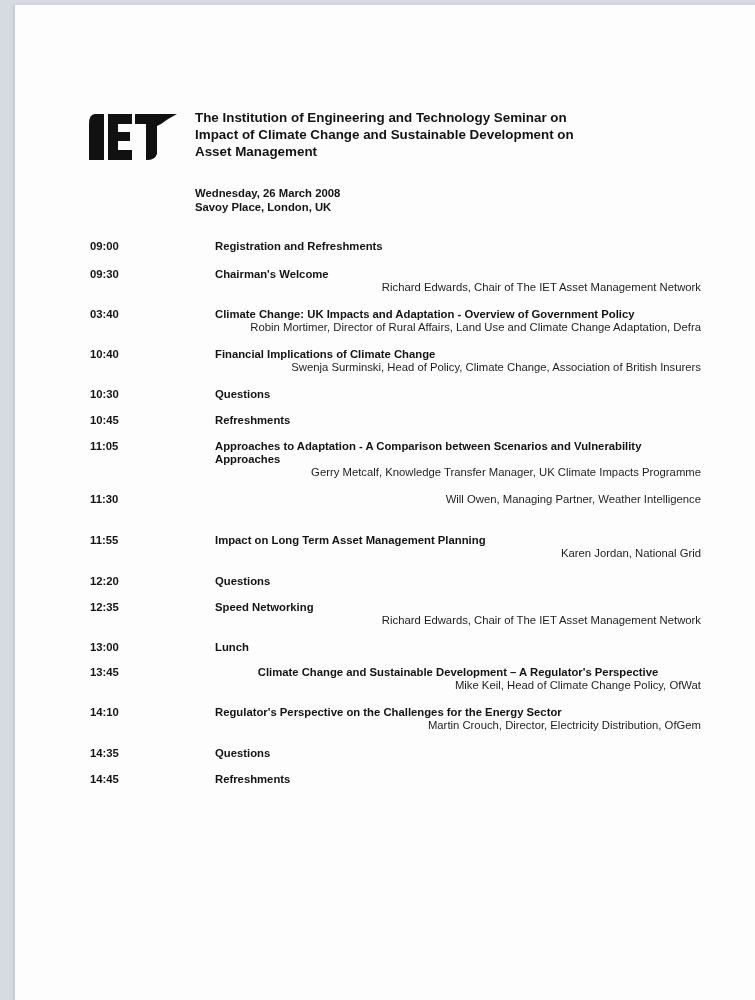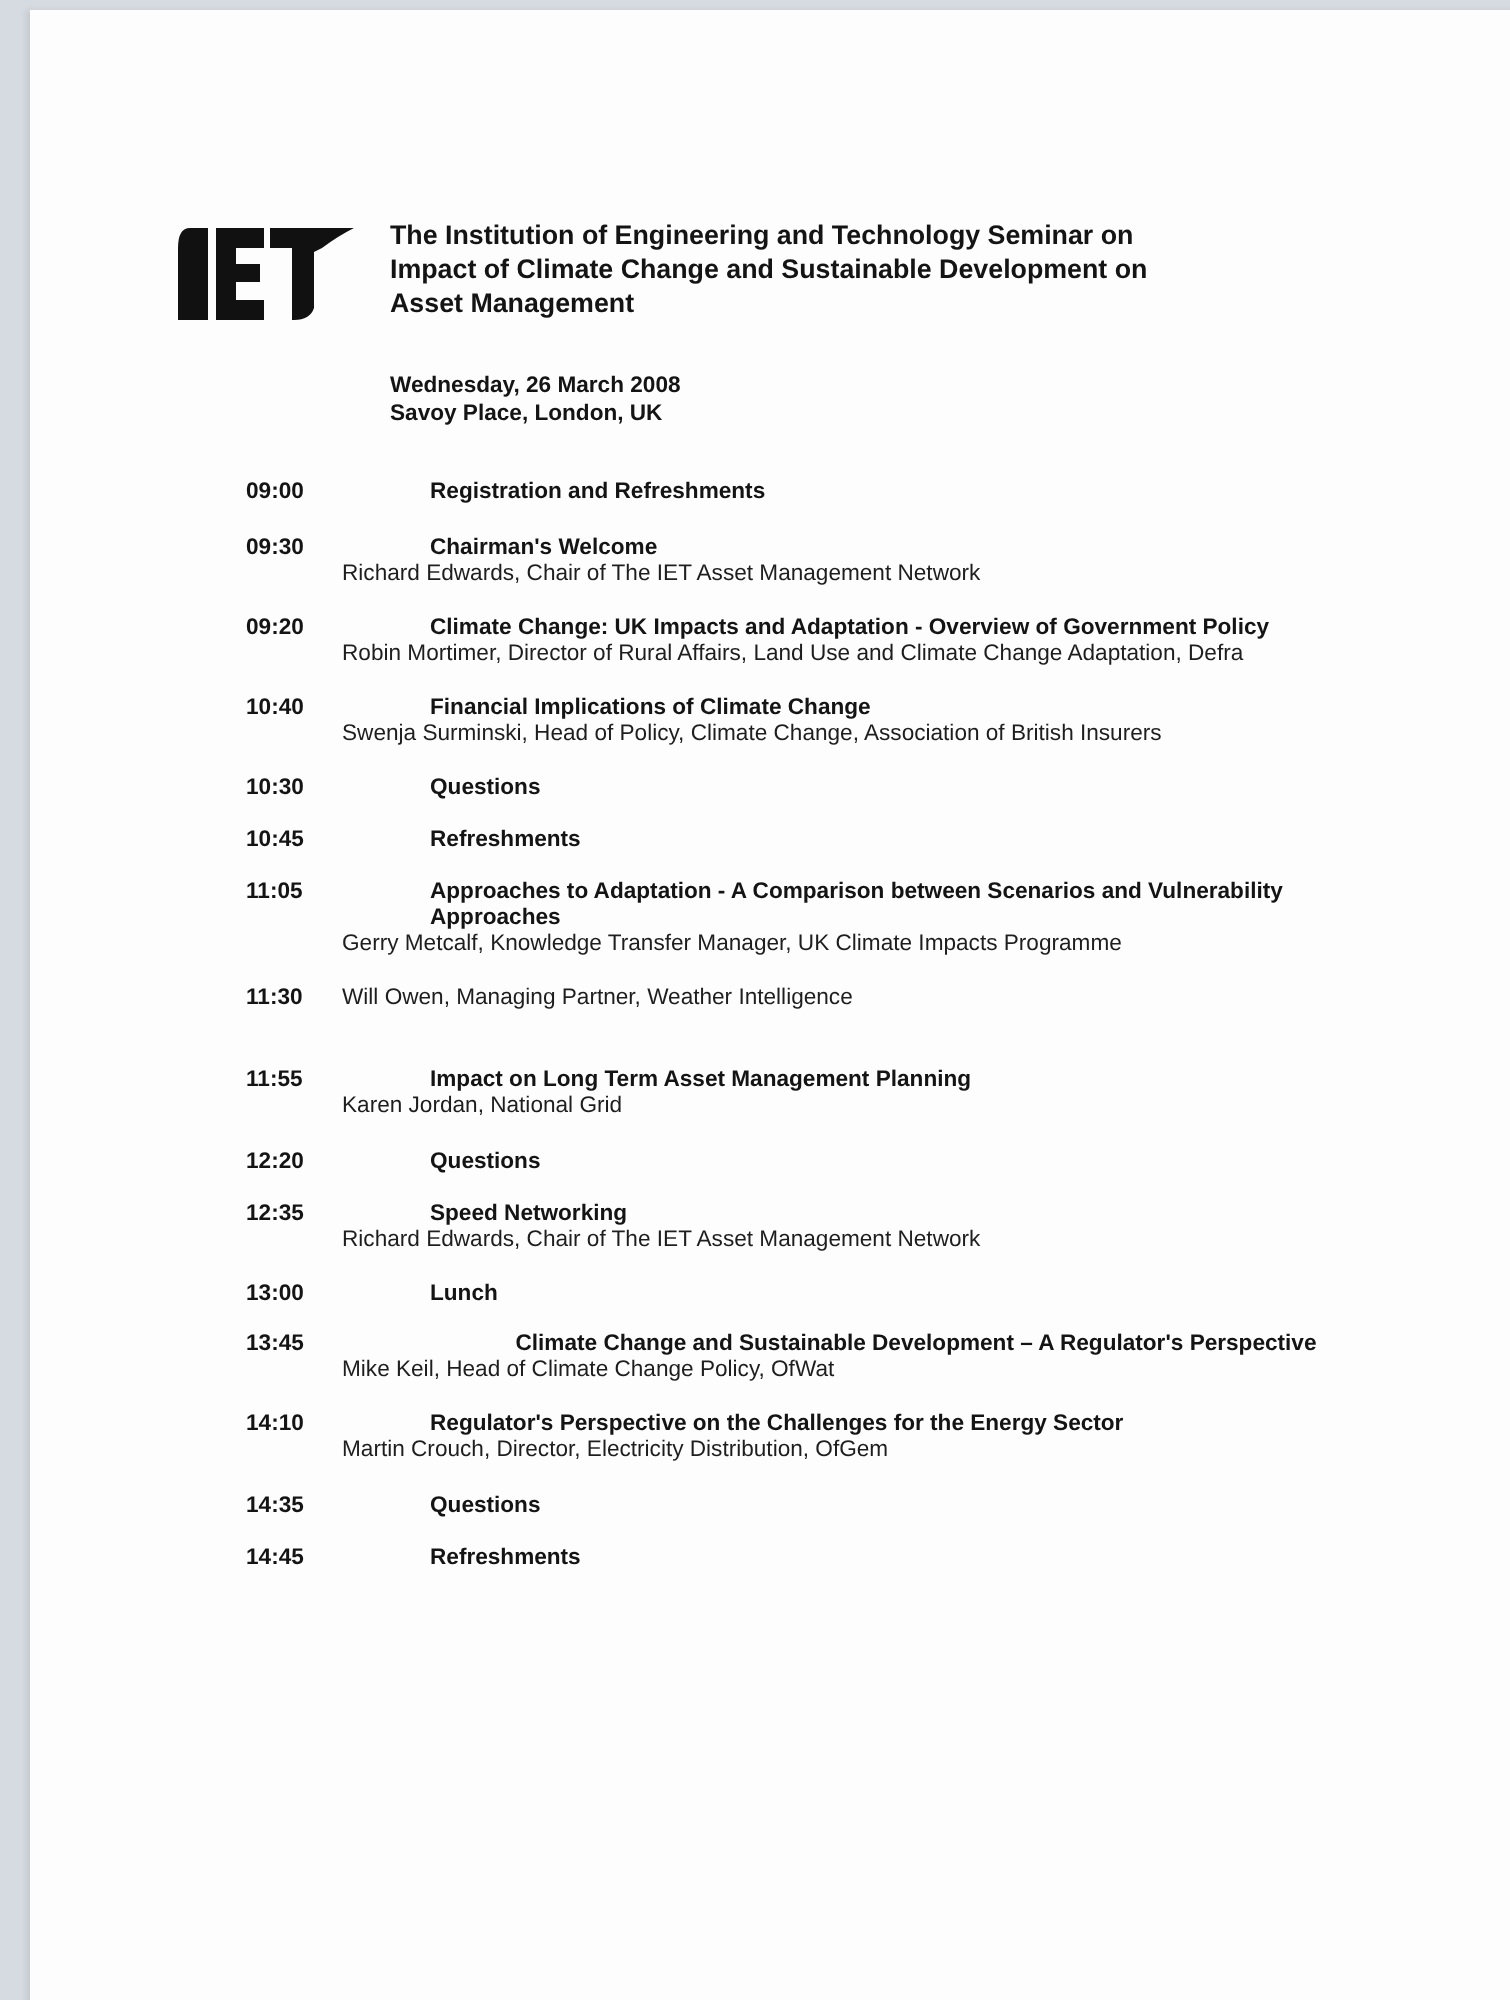--- a/index.html
+++ b/index.html
@@ -59,39 +59,39 @@
       left: 90px;
       width: 620px;
     }
     .time {
       position: absolute;
       left: 0;
       top: 0;
       font-weight: bold;
       font-size: 11.3px;
       line-height: 13px;
-      margin-left: 33px;
     }
     .content {
       position: absolute;
       left: 81px;
       top: 0;
       width: 530px;
     }
     .session-title {
       font-weight: bold;
       font-size: 11.3px;
       line-height: 13px;
       margin-left: 44px;
     }
     .speaker {
       font-size: 11.3px;
       line-height: 13px;
       color: #1e1e1e;
       white-space: nowrap;
+      text-align: right;
     }
   </style>
 </head>
 <body>
 
 <div class="page"></div>
 
 <div class="logo" title="IET">
   <svg width="88" height="46" viewBox="0 0 88 46">
 
@@ -126,21 +126,21 @@
 
   <div class="agenda-row" style="top:268px;">
     <div class="time">09:30</div>
     <div class="content">
       <div class="session-title">Chairman's Welcome</div>
       <div class="speaker">Richard Edwards, Chair of The IET Asset Management Network</div>
     </div>
   </div>
 
   <div class="agenda-row" style="top:308px;">
-    <div class="time">09:20</div>
+    <div class="time">03:40</div>
     <div class="content">
       <div class="session-title">Climate Change: UK Impacts and Adaptation - Overview of Government Policy</div>
       <div class="speaker">Robin Mortimer, Director of Rural Affairs, Land Use and Climate Change Adaptation, Defra</div>
     </div>
   </div>
 
   <div class="agenda-row" style="top:348px;">
     <div class="time">10:40</div>
     <div class="content">
       <div class="session-title">Financial Implications of Climate Change</div>

